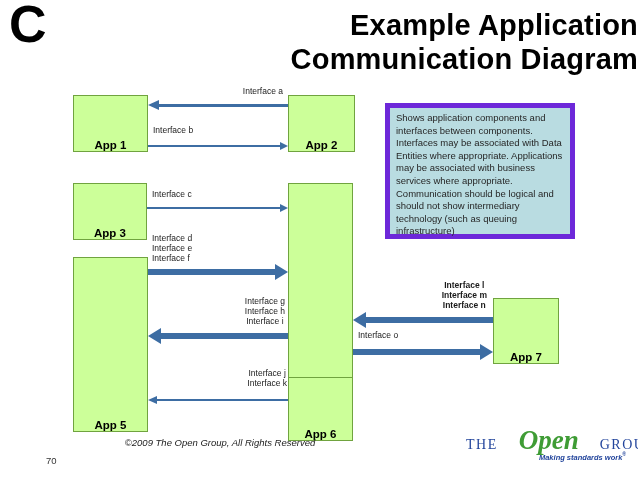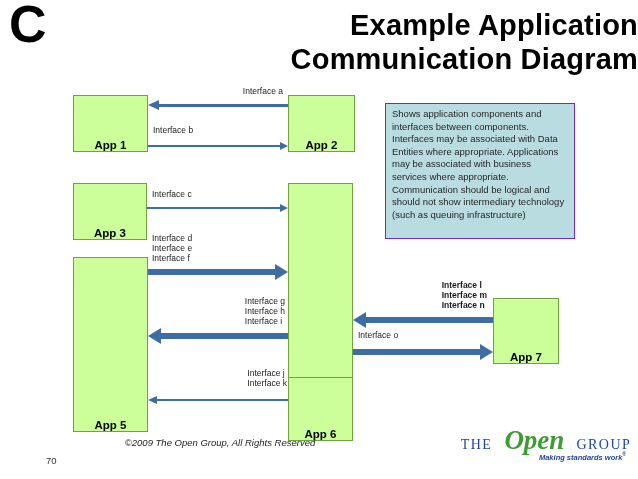--- a/index.html
+++ b/index.html
@@ -12,33 +12,33 @@
          font-size:29px;font-weight:bold;line-height:34px;letter-spacing:0.2px;}
 
   .node{position:absolute;background:#ccff99;border:1px solid #70a33f;
         display:flex;align-items:flex-end;justify-content:center;box-sizing:border-box;}
   .node-label{font-weight:bold;font-size:11.5px;color:#000;}
 
   .aline{position:absolute;background:#3d6da3;}
   .ahead{position:absolute;width:0;height:0;}
 
   .elabel{position:absolute;font-size:8.5px;line-height:10px;color:#1a1a1a;white-space:nowrap;}
-  .tr{text-align:left;}
+  .tr{text-align:center;}
 
   .note{position:absolute;left:385px;top:103px;width:190px;height:136px;box-sizing:border-box;
-        background:#b9dce1;border:1px solid #6d28d9;padding:4px 6px;
+        background:#b9dce1;border:5px solid #6d28d9;padding:4px 6px;
         font-size:9.5px;line-height:12.6px;color:#262626;}
 
   .pagenum{position:absolute;left:46px;top:436px;font-size:9.5px;color:#333;margin-top:19px;}
   .copyright{position:absolute;left:80px;top:437px;width:280px;text-align:center;
              font-style:italic;font-size:9.5px;color:#222;}
 
   .logo{position:absolute;right:12px;top:427px;width:160px;color:#23459c;
         font-family:"Liberation Serif",serif;}
-  .logo-main{display:flex;align-items:baseline;justify-content:center;gap:12px;white-space:nowrap;}
+  .logo-main{display:flex;align-items:baseline;justify-content:space-between;gap:21px;white-space:nowrap;}
   .logo-the,.logo-group{font-size:14px;letter-spacing:1.5px;}
   .logo-open{font-size:27px;font-style:italic;font-weight:bold;color:#3f9c35;line-height:26px;}
   .logo-tagline{font-size:7.5px;font-weight:bold;font-style:italic;text-align:right;
                 margin-top:-2px;font-family:"Liberation Sans",sans-serif;}
   .logo-tagline sup{font-size:5px;}
 </style>
 </head>
 <body>
 
 <div class="slide">

